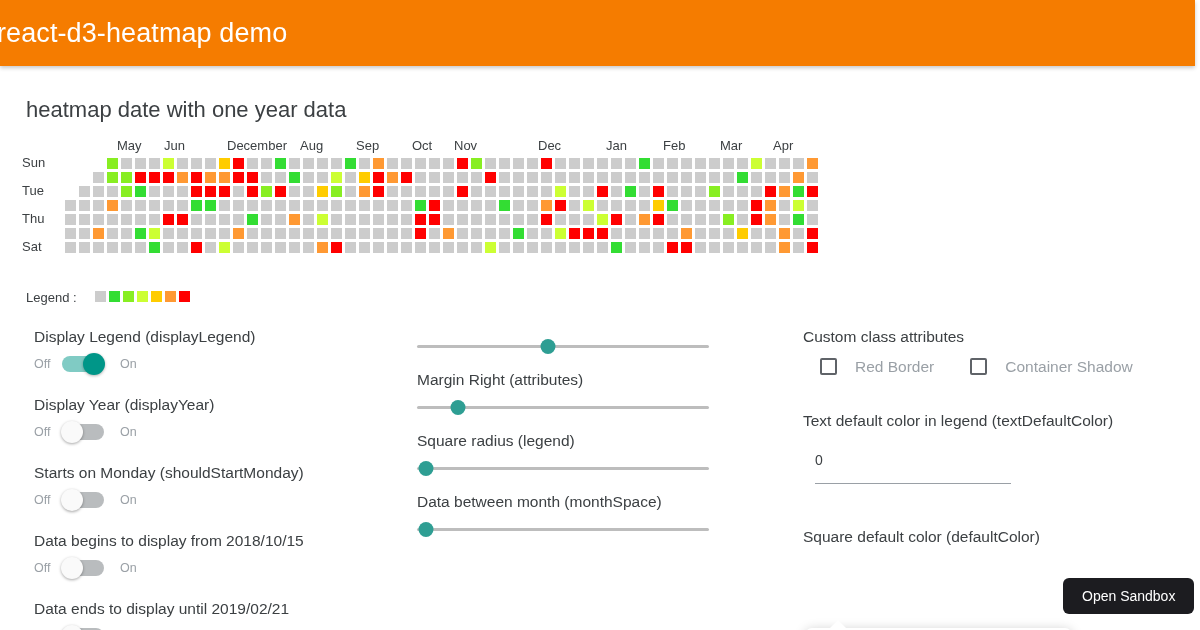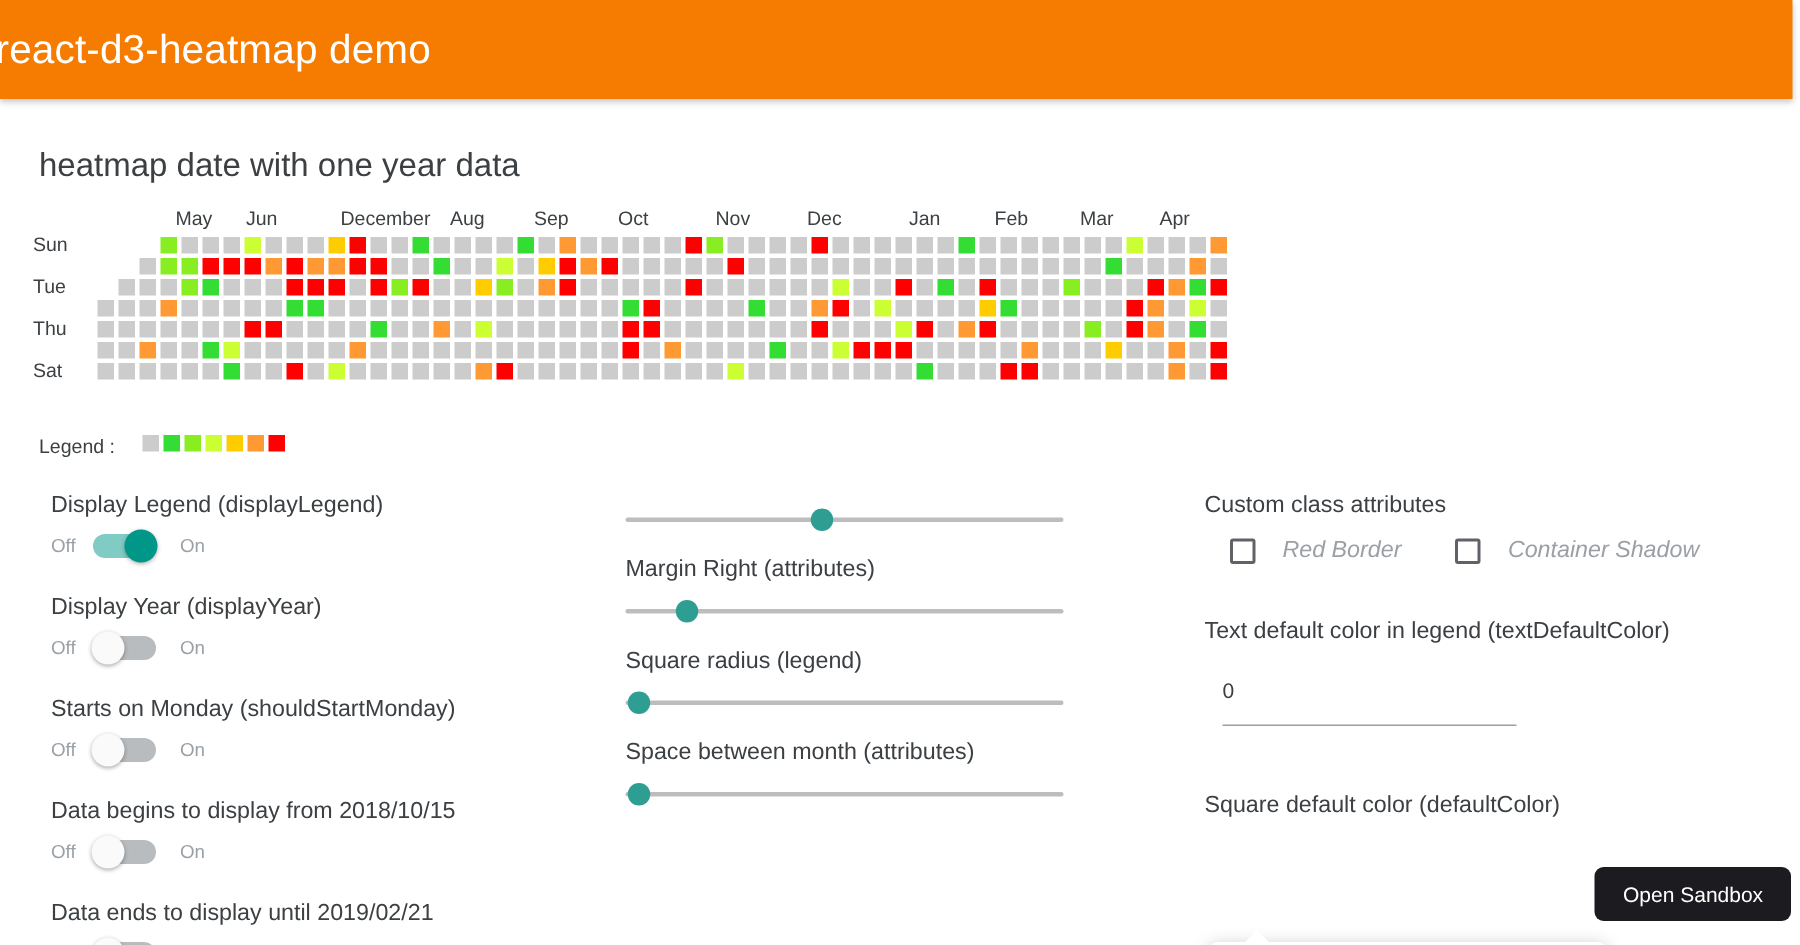--- a/index.html
+++ b/index.html
@@ -151,21 +151,21 @@
     top: -6px;
     width: 15px; height: 15px;
     border-radius: 50%;
     background: #2e9e93;
     transform: translateX(-7.5px);
   }
 
   
   #custom-class-label { font-size: 15.5px; color: #3c4043; }
   #checkbox-row { display: flex; align-items: center; margin-top: 12px; margin-left: 17px; }
-  .cb-item { display: flex; align-items: center; margin-right: 36px; font-style: italic; }
+  .cb-item { display: flex; margin-right: 36px; }
   .cb-box {
     width: 17px; height: 17px;
     border: 2px solid #5f6368;
     border-radius: 2px;
     background: #fff;
   }
   .cb-text { font-size: 15.5px; color: #9aa0a6; margin-left: 18px; white-space: nowrap; }
 
   #text-color-label { margin-top: 36px; font-size: 15.5px; color: #3c4043; }
   #text-input-wrap { margin-top: 22px; margin-left: 12px; width: 200px; }
@@ -217,21 +217,21 @@
   <div id="section-title">heatmap date with one year data</div>
 
   <div id="heatmap-block">
     <div id="month-labels">
         <span class="month-label" style="left: 95px;">May</span>
         <span class="month-label" style="left: 142px;">Jun</span>
         <span class="month-label" style="left: 205px;">December</span>
         <span class="month-label" style="left: 278px;">Aug</span>
         <span class="month-label" style="left: 334px;">Sep</span>
         <span class="month-label" style="left: 390px;">Oct</span>
-        <span class="month-label" style="left: 455px;">Nov</span>
+        <span class="month-label" style="left: 432px;">Nov</span>
         <span class="month-label" style="left: 516px;">Dec</span>
         <span class="month-label" style="left: 584px;">Jan</span>
         <span class="month-label" style="left: 641px;">Feb</span>
         <span class="month-label" style="left: 698px;">Mar</span>
         <span class="month-label" style="left: 751px;">Apr</span>
       </div>
     <div id="day-labels">
         <span class="day-label" style="top: -3px;">Sun</span>
         <span class="day-label" style="top: 25px;">Tue</span>
         <span class="day-label" style="top: 53px;">Thu</span>
@@ -683,21 +683,21 @@
           <div class="slider-thumb" style="left: 14%;"></div>
         </div>
       </div>
       <div class="slider-group">
         <div class="ctrl-label">Square radius (legend)</div>
         <div class="slider-track">
           <div class="slider-thumb" style="left: 3%;"></div>
         </div>
       </div>
       <div class="slider-group">
-        <div class="ctrl-label">Space between month (attributes)</div>
+        <div class="ctrl-label">Data between month (monthSpace)</div>
         <div class="slider-track">
           <div class="slider-thumb" style="left: 3%;"></div>
         </div>
       </div>
     </div>
 
   <div id="col-right">
     <div id="custom-class-label">Custom class attributes</div>
     <div id="checkbox-row">
         <div class="cb-item">

